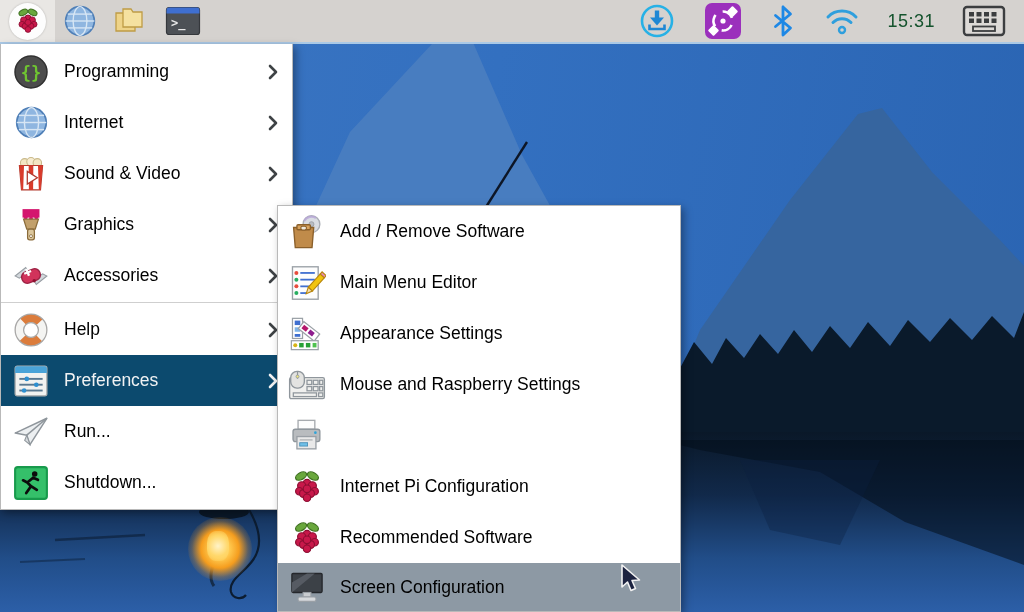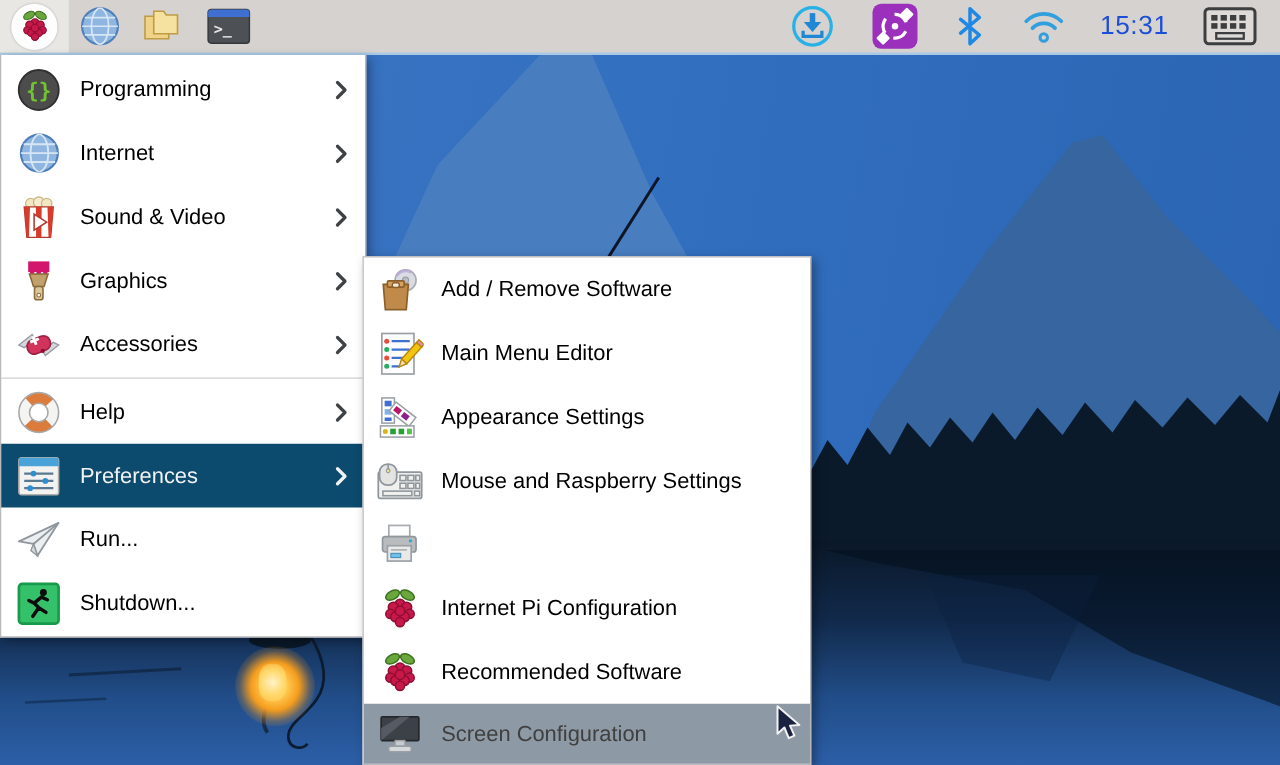--- a/index.html
+++ b/index.html
@@ -16,36 +16,36 @@
 
   
   .taskbar{position:absolute;left:0;top:0;width:1024px;height:44px;background:#d5d2cf;
            border-bottom:2px solid #aac9e6;display:flex;align-items:center;box-sizing:border-box;}
   .tb-left{display:flex;align-items:center;height:100%;}
   .tb-right{margin-left:auto;display:flex;align-items:center;gap:13px;padding-right:10px;}
   .tb-btn{display:flex;align-items:center;justify-content:center;height:100%;padding:0 8px;cursor:default;}
   .tb-menu-btn{background:#e9e7e4;padding:0 9px;}
   .rasp-circle{width:37px;height:37px;border-radius:50%;background:#fdfdfd;box-shadow:0 0 2px rgba(0,0,0,.25);
                display:flex;align-items:center;justify-content:center;}
-  .tb-time{font-size:21px;color:#1d4ed8;letter-spacing:.5px;padding:0 6px;}
+  .tb-time{font-size:18px;color:#14532d;letter-spacing:.5px;padding:0 6px;}
 
   
   .menu-panel{position:absolute;left:0;top:44px;width:293px;height:466px;background:#ffffff;
               border:1px solid #b9b9b9;border-top:none;box-sizing:border-box;box-shadow:3px 3px 8px rgba(0,0,0,.35);
               padding-top:2px;}
-  .submenu-panel{position:absolute;left:290px;top:205px;width:359px;height:407px;background:#ffffff;
+  .submenu-panel{position:absolute;left:277px;top:205px;width:404px;height:407px;background:#ffffff;
               border:1px solid #b9b9b9;box-sizing:border-box;box-shadow:3px 3px 8px rgba(0,0,0,.35);overflow:hidden;}
   .mrow{height:51px;display:flex;align-items:center;padding:0 8px 0 10px;box-sizing:border-box;}
   .mrow .ic{width:40px;height:40px;flex:0 0 40px;display:flex;align-items:center;justify-content:center;margin-right:13px;}
   .mrow .lbl{flex:1;font-size:17.5px;color:#000000;white-space:nowrap;}
   .mrow.hl{background:#0c4a6e;}
   .mrow.hl .lbl{color:#f1f2f3;}
   .submenu-panel .mrow{padding-left:9px;}
   .submenu-panel .mrow.hl{background:#8d99a4;height:49px;}
-  .submenu-panel .mrow.hl .lbl{color:#404040;}
+  .submenu-panel .mrow.hl .lbl{color:#000000;}
   .sep{height:0;border-top:1.5px solid #cfcfcf;margin:1px 0;}
   .chev{flex:0 0 auto;margin-right:6px;}
 
   .cursor{position:absolute;left:618px;top:563px;}
 </style>
 </head>
 <body>
 
 <svg width="0" height="0" style="position:absolute">
   <defs>

